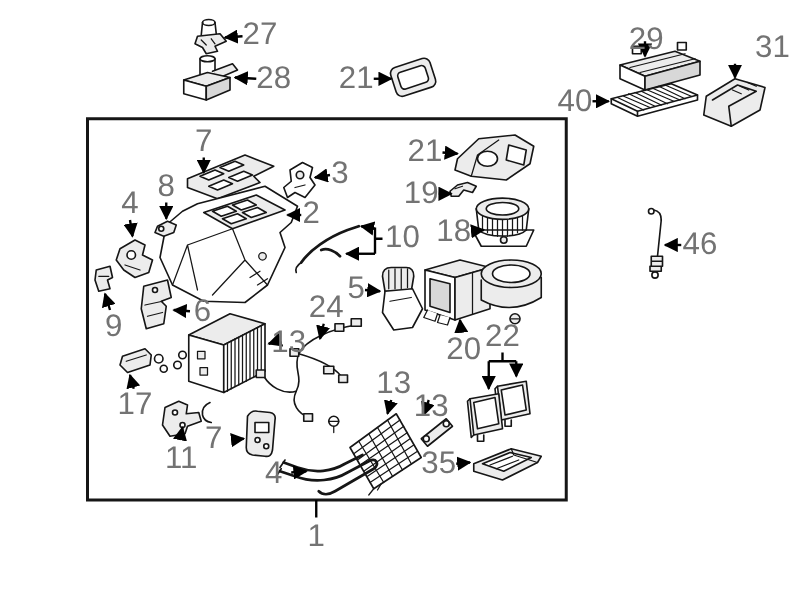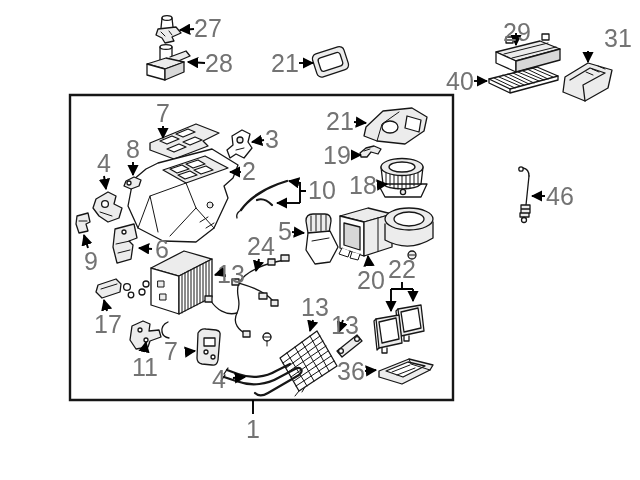--- a/index.html
+++ b/index.html
@@ -319,16 +319,16 @@
 <div class="callout" style="left:340px;top:121px">21</div>
 <div class="callout" style="left:337px;top:155px">19</div>
 <div class="callout" style="left:363px;top:185px">18</div>
 <div class="callout" style="left:371px;top:280px">20</div>
 <div class="callout" style="left:402px;top:269px">22</div>
 <div class="callout" style="left:315px;top:307px">13</div>
 <div class="callout" style="left:345px;top:325px">13</div>
 <div class="callout" style="left:145px;top:367px">11</div>
 <div class="callout" style="left:171px;top:351px">7</div>
 <div class="callout" style="left:219px;top:379px">4</div>
-<div class="callout" style="left:351px;top:371px">36</div>
+<div class="callout" style="left:351px;top:371px">35</div>
 <div class="callout" style="left:253px;top:429px">1</div>
 
 </div>
 
 </body></html>

